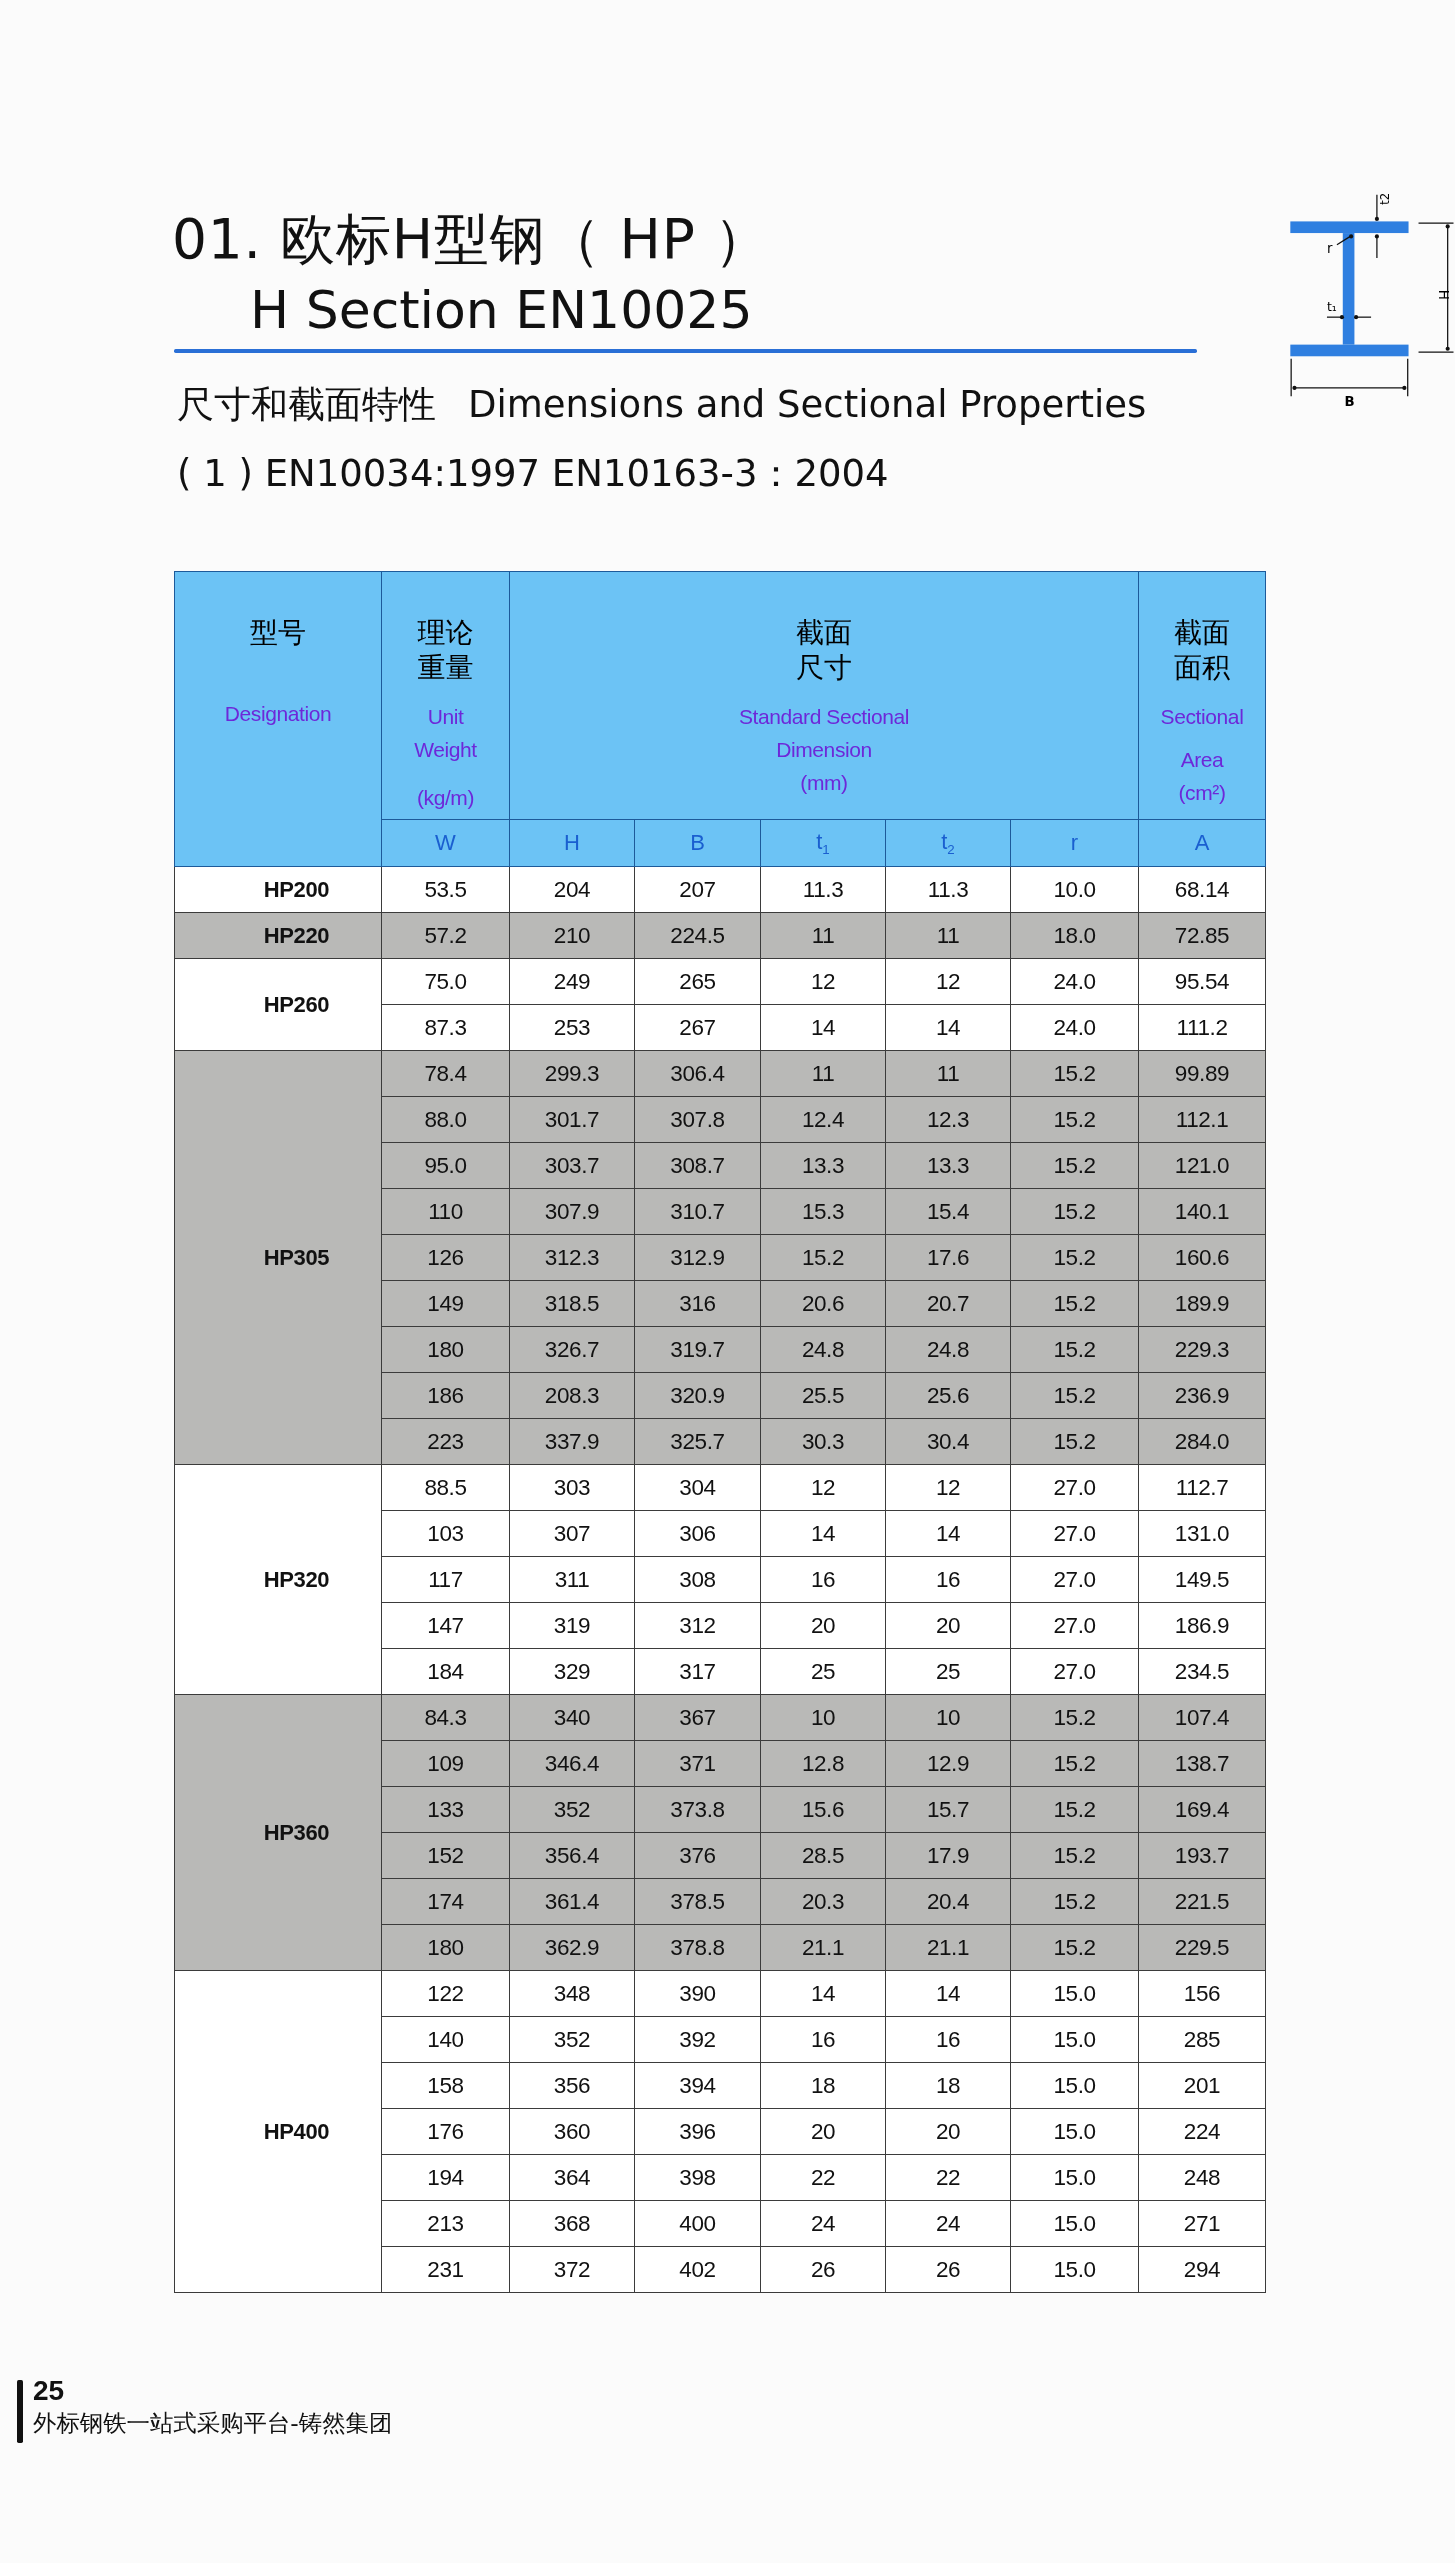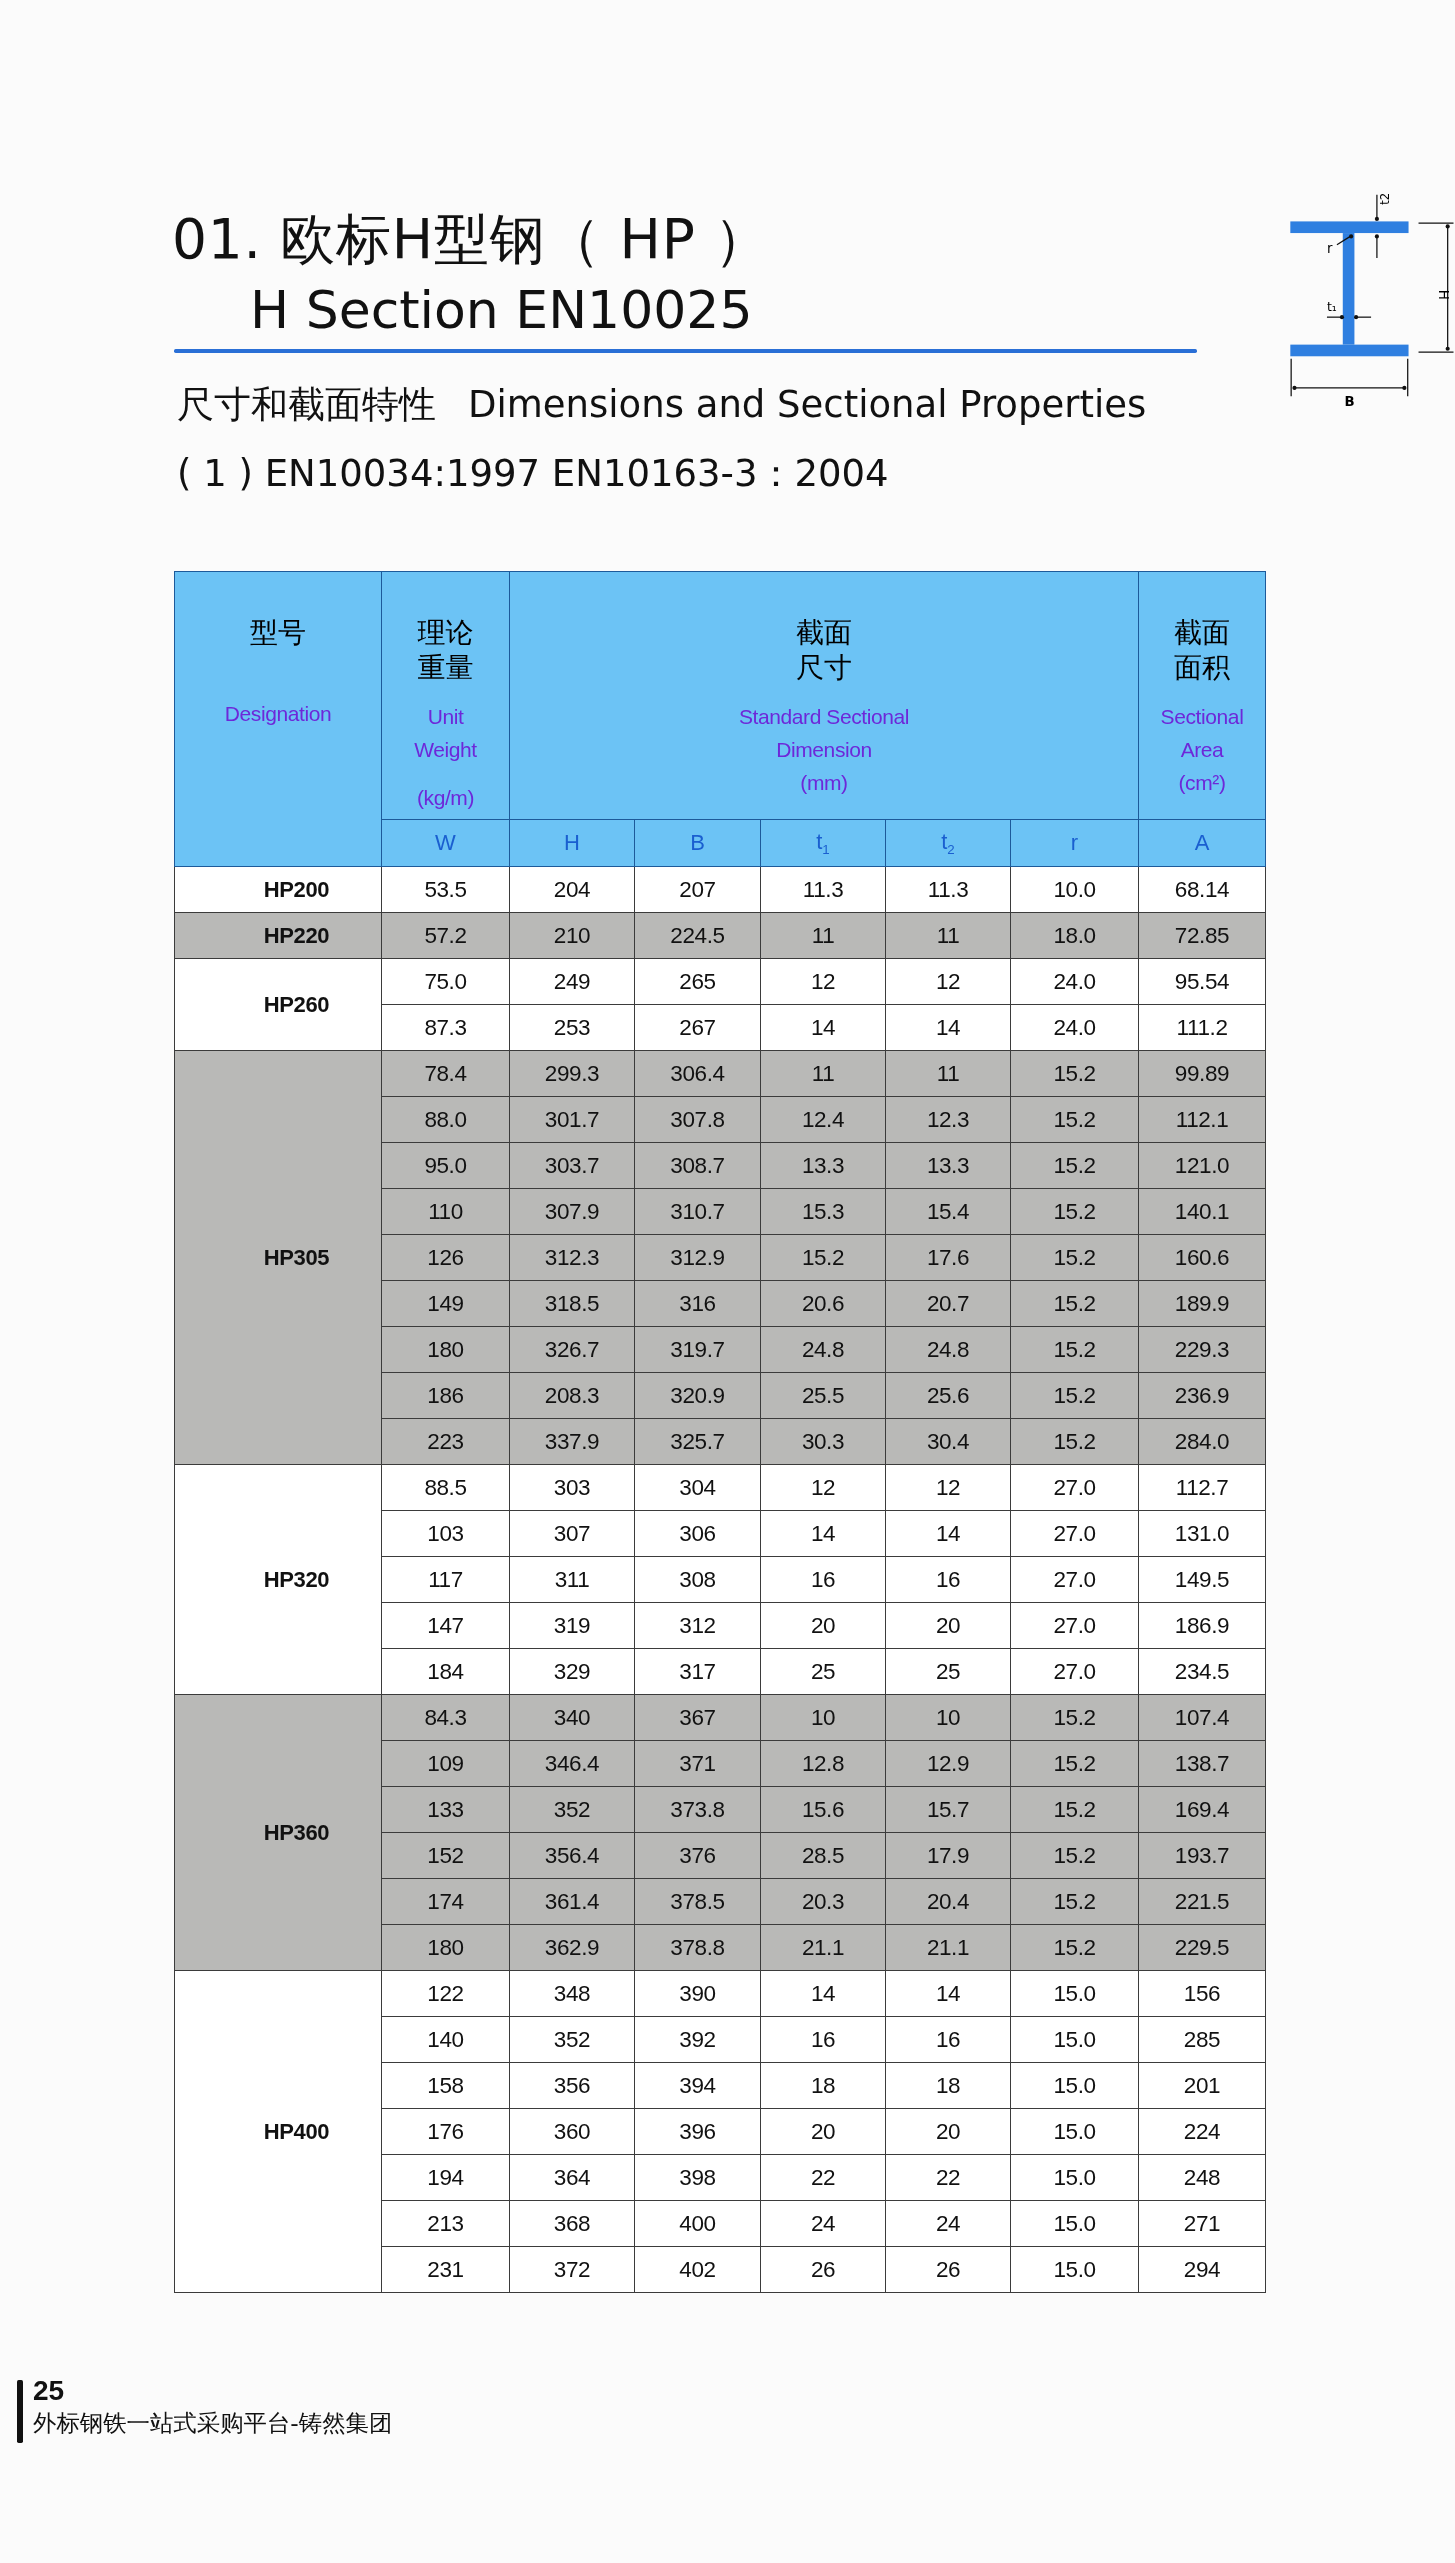--- a/index.html
+++ b/index.html
@@ -135,21 +135,21 @@
         <span class="zh">截面</span>
         <span class="zh" style="margin-top:0">尺寸</span>
         <span class="en" style="margin-top:15px">Standard Sectional</span>
         <span class="en" style="margin-top:0">Dimension</span>
         <span class="en" style="margin-top:0">(mm)</span>
       </th>
       <th class="h-main">
         <span class="zh">截面</span>
         <span class="zh" style="margin-top:0">面积</span>
         <span class="en" style="margin-top:15px">Sectional</span>
-        <span class="en" style="margin-top:0">Area</span>
+        <span class="en" style="margin-top:10px">Area</span>
         <span class="en" style="margin-top:0">(cm²)</span>
       </th>
     </tr>
     <tr>
       <th class="h-sub"><span>W</span></th>
       <th class="h-sub"><span>H</span></th>
       <th class="h-sub"><span>B</span></th>
       <th class="h-sub"><span>t</span><sub>1</sub></th>
       <th class="h-sub"><span>t</span><sub>2</sub></th>
       <th class="h-sub"><span>r</span></th>

